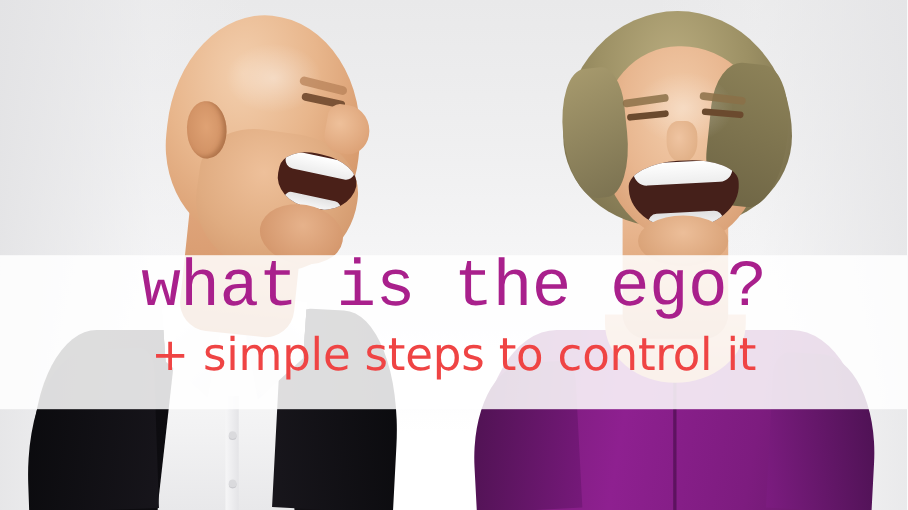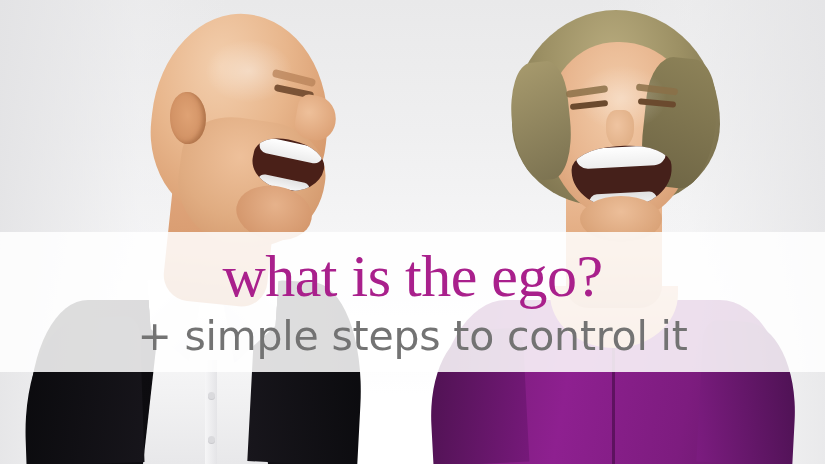--- a/index.html
+++ b/index.html
@@ -295,26 +295,25 @@
     top: 232px;
     width: 825px;
     height: 140px;
     background: rgba(255,255,255,0.86);
     display: flex;
     flex-direction: column;
     align-items: center;
     justify-content: flex-start;
   }
   .banner-title {
-    font-family: Liberation Serif, serif;
+    font-family: Liberation Mono, monospace;
     font-weight: 400;
     font-size: 60px;
     line-height: 1;
     letter-spacing: -0.5px;
-    margin-top: 14px;
     white-space: nowrap;
   }
   .banner-subtitle {
     font-family: "DejaVu Sans", sans-serif;
     font-weight: 400;
     font-size: 41px;
     line-height: 1;
     letter-spacing: -0.2px;
     margin-top: 10px;
     white-space: nowrap;
@@ -373,16 +372,16 @@
     <div class="w-nose"></div>
     <div class="w-mouth">
       <div class="w-teeth-top"></div>
       <div class="w-teeth-bot"></div>
     </div>
     <div class="w-chin"></div>
   </div>
 
   <div class="banner" style="background: rgba(255, 255, 255, 0.86);">
     <div class="banner-title" style="color: rgb(169, 32, 140);">what is the ego?</div>
-    <div class="banner-subtitle" style="color: #737373;">+ simple steps to control it</div>
+    <div class="banner-subtitle" style="color: #ef4444;">+ simple steps to control it</div>
   </div>
 
 </div>
 
 </body></html>

